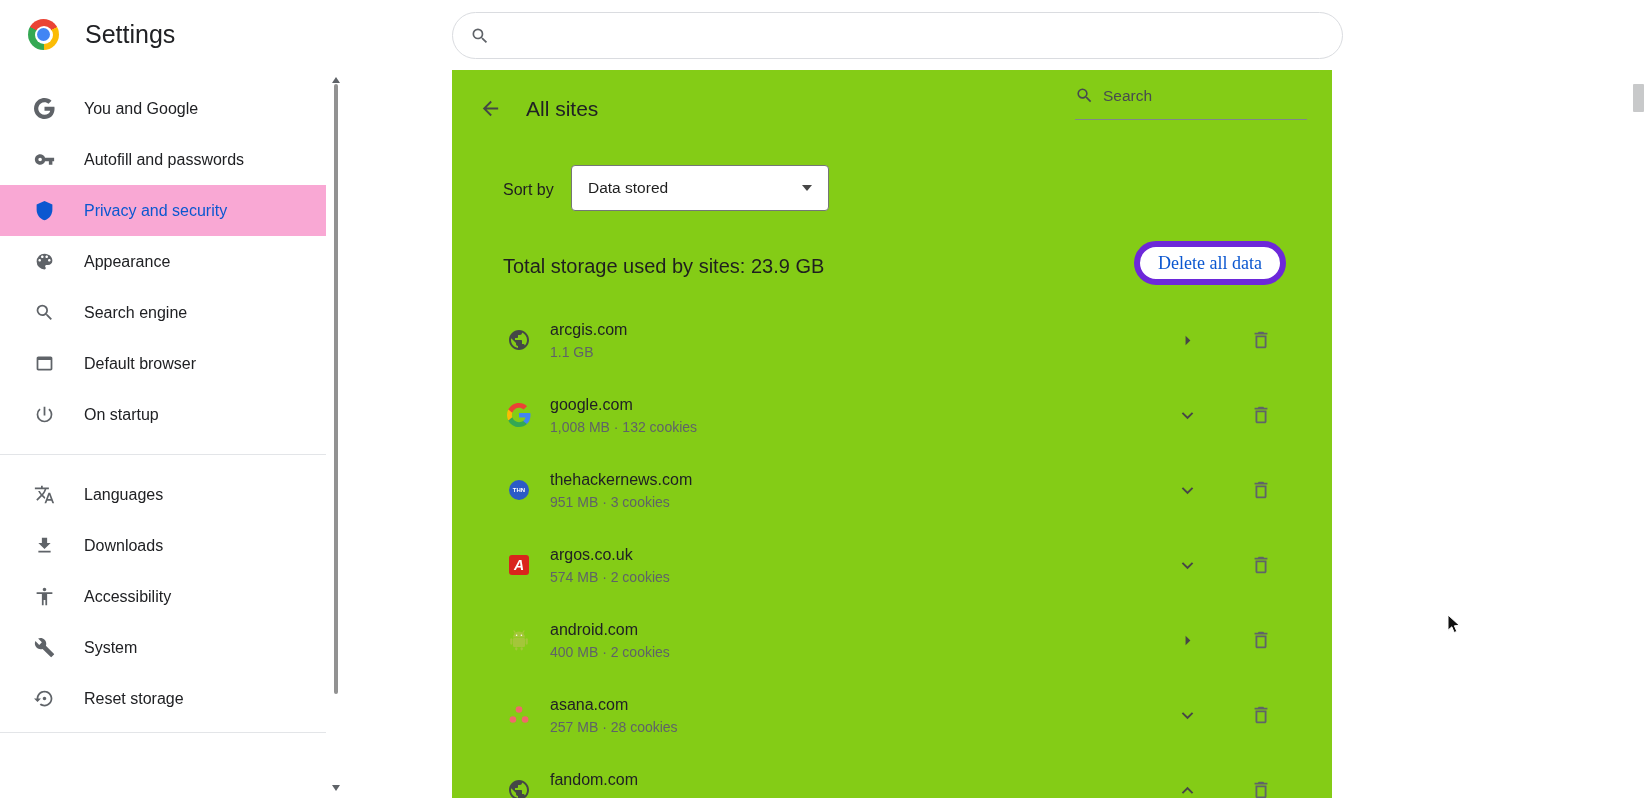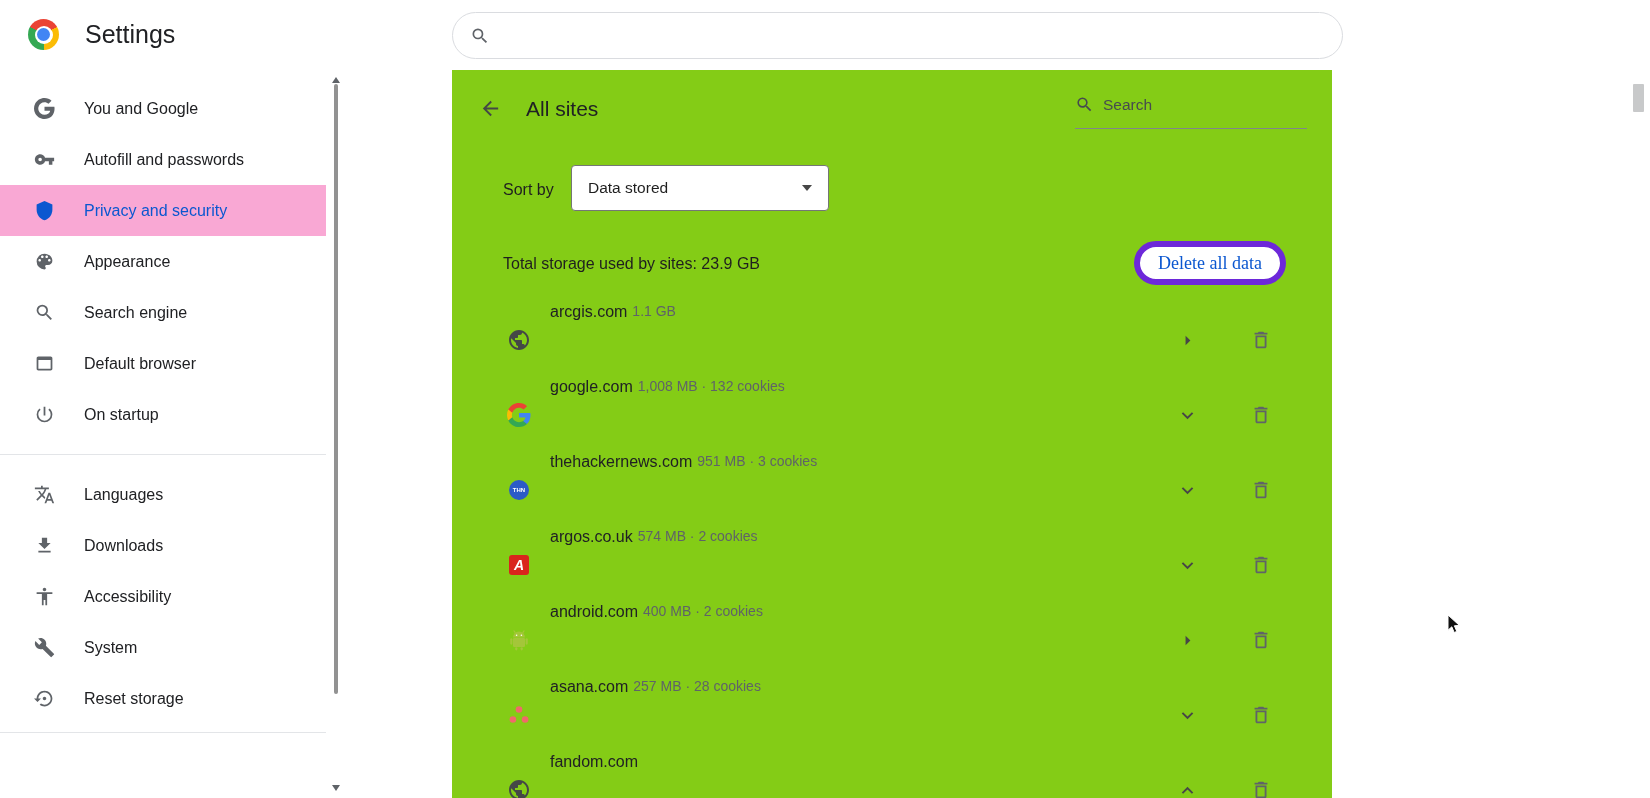--- a/index.html
+++ b/index.html
@@ -32,37 +32,37 @@
   .arr { width:0; height:0; border-left:4.5px solid transparent; border-right:4.5px solid transparent; position:absolute; left:2px; }
   .arr-up { border-bottom:6px solid #5f6368; top:7px; }
   .arr-down { border-top:6px solid #5f6368; bottom:7px; }
   .side-thumb { position:absolute; left:4px; top:14px; width:4px; height:610px; background:#929292; border-radius:2px; }
 
   
   .main { position:absolute; left:452px; top:70px; width:880px; height:728px; background:#84cc16; overflow:hidden; }
   .back-btn { position:absolute; left:18px; top:18px; width:40px; height:40px; border-radius:50%; display:flex; align-items:center; justify-content:center; cursor:pointer; }
   .back-btn svg { width:23px; height:23px; fill:#444746; }
   .page-title { position:absolute; left:74px; top:27px; font-size:21px; font-weight:400; color:#202124; }
-  .content-search { position:absolute; left:623px; top:20px; width:232px; height:30px; border-bottom:1px solid #80868b; display:flex; align-items:center; gap:9px; padding-bottom:18px;margin-top:9px; }
+  .content-search { position:absolute; left:623px; top:20px; width:232px; height:30px; border-bottom:1px solid #80868b; display:flex; align-items:center; gap:9px; padding-bottom:18px; }
   .content-search svg { width:19px; height:19px; fill:#464a4e; flex:none; }
   .content-search input { border:none; outline:none; width:100%; font-size:15.5px; font-family:inherit; color:#202124; background:transparent; }
   .content-search input::placeholder { color:#474b4f; opacity:1; }
 
   .sort-label { position:absolute; left:51px; top:109px; font-size:16px; color:#1f1f1f; line-height:21px; }
   .sort-select { position:absolute; left:119px; top:95px; width:258px; height:46px; border:1px solid #747775; border-radius:4px; display:flex; align-items:center; padding:0 16px; font-size:15.5px; color:#1f1f1f; cursor:pointer; background:#fff; }
   .sort-caret { position:absolute; right:16px; width:0; height:0; border-left:5.5px solid transparent; border-right:5.5px solid transparent; border-top:6.5px solid #474747; }
 
-  .total-row-text { position:absolute; left:51px; top:185px; font-size:16px; color:#1f1f1f; }
+  .total-row-text { position:absolute; left:51px; top:185px; font-size:20px; color:#1f1f1f; }
   .delete-all-btn { position:absolute; left:682px; top:171px; width:152px; height:44px; border:6px solid #6d28d9; border-radius:22px; background:#fff; color:#0b57d0; font-size:18px; font-weight:500; font-family:Liberation Serif, serif; display:flex; align-items:center; justify-content:center; cursor:pointer; }
 
   .site-list { position:absolute; left:0; top:233px; width:880px; }
   .site-row { position:relative; height:75px; }
   .favicon { position:absolute; left:55px; top:25px; width:24px; height:24px; }
   .favicon svg { width:24px; height:24px; }
-  .site-text { position:absolute; left:98px; top:0; height:75px; display:flex; flex-direction:row; justify-content:center; gap:5px; }
+  .site-text { position:absolute; left:98px; top:0; height:75px; display:flex; flex-direction:column; justify-content:center; gap:5px; }
   .site-domain { font-size:16px; color:#202124; line-height:18px; }
   .site-detail { font-size:14px; color:#5f6368; line-height:16px; min-height:16px; }
   .icon-btn { position:absolute; top:17px; width:40px; height:40px; border-radius:50%; display:flex; align-items:center; justify-content:center; cursor:pointer; }
   .expand-btn { left:715px; }
   .trash-btn { left:789px; }
   .icon-btn svg { width:23px; height:23px; fill:#474747; }
   .trash-btn svg { width:22px; height:22px; fill:#5f6368; }
 
   .page-scroll-thumb { position:absolute; left:1633px; top:84px; width:11px; height:28px; background:#c8c9ca; border-radius:1px; }
 

